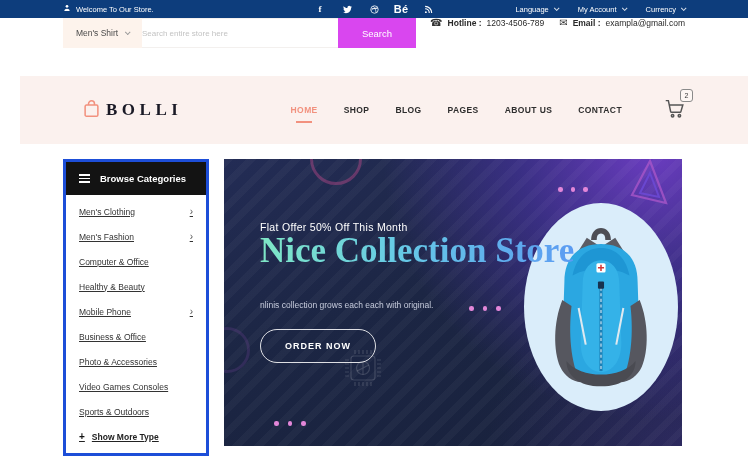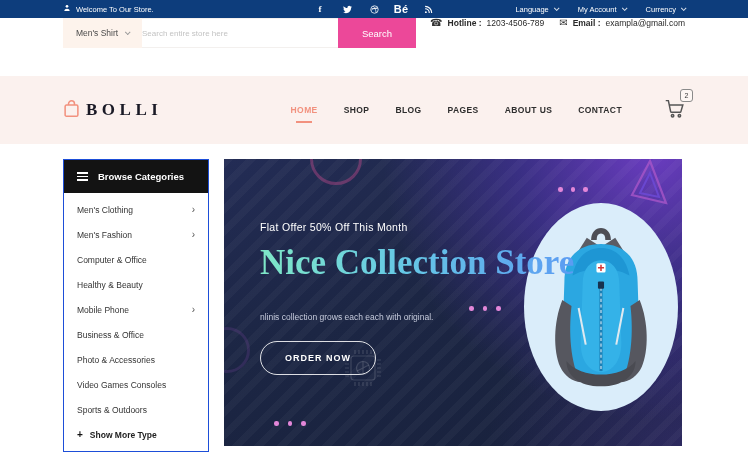--- a/index.html
+++ b/index.html
@@ -19,46 +19,46 @@
   .tmenu { display:flex; align-items:center; gap:5px; cursor:pointer; }
   .caret { width:4px; height:4px; border-right:1px solid rgba(255,255,255,.85); border-bottom:1px solid rgba(255,255,255,.85); transform:rotate(45deg) translateY(-1px); }
   .caret.dark { border-color:#9a9a9a; }
 
   
   .searchrow { height:58px; background:#fff; display:flex; align-items:flex-start; padding:0 63px; }
   .search-group { display:flex; align-items:stretch; height:30px; width:353px; }
   .category-select { width:79px; background:#fdf3ec; display:flex; align-items:center; justify-content:center; gap:7px; font-size:8.5px; color:#4a4a4a; cursor:pointer; }
   .search-input { flex:1; border:1px solid #f3f0ee; border-left:none; border-right:none; padding:0 0; font-size:8px; color:#444; outline:none; font-family:"Liberation Sans", sans-serif; }
   .search-input::placeholder { color:#c3c3c3; }
-  .search-btn { width:78px; background:#ec4899; color:#fff; border:none; font-size:9.5px; cursor:pointer; font-family:"Liberation Sans", sans-serif; }
+  .search-btn { width:78px; background:#d946ef; color:#fff; border:none; font-size:9.5px; cursor:pointer; font-family:"Liberation Sans", sans-serif; }
   .contacts { margin-left:auto; display:flex; align-items:center; gap:15px; font-size:8.5px; color:#2a2a2a; }
   .contact { display:flex; align-items:center; gap:5px; }
   .contact b { font-weight:bold; }
   .c-icon { font-size:10px; color:#333; line-height:1; }
 
   
-  .header { height:68px; background:#fbf1ee; display:flex; align-items:center; padding:0 63px; }
+  .header { height:68px; background:#fbf1ee; display:flex; align-items:center; padding:0 63px;margin-left:20px; }
   .logo { display:flex; align-items:center; gap:6px; cursor:pointer; text-decoration:none; }
   .logo-text { font-family:"Liberation Serif", serif; font-size:17px; font-weight:600; letter-spacing:4.5px; color:#1a1a26; }
   .nav { margin-left:auto; display:flex; align-items:center; gap:26px; }
   .nav-link { font-size:8.5px; font-weight:600; letter-spacing:0.4px; color:#2e2e2e; text-decoration:none; cursor:pointer; position:relative; }
   .nav-link.active { color:#f2917e; }
   .nav-link.active::after { content:""; position:absolute; left:50%; transform:translateX(-50%); bottom:-8px; width:16px; height:2px; background:#f2917e; }
   .cart { margin-left:42px; position:relative; cursor:pointer; }
   .cart-badge { position:absolute; top:-9px; right:-8px; border:1px solid #8a8a8a; border-radius:3px; background:#fdf7f4; color:#3a3a3a; font-size:7px; line-height:1; padding:2px 3.5px; }
 
   
   .main { display:flex; gap:15px; padding:15px 63px 0; }
 
-  .sidebar { width:146px; border:1px solid #1d4ed8; background:#fff; align-self:flex-start; }
+  .sidebar { width:146px; border:3px solid #1d4ed8; background:#fff; align-self:flex-start; }
   .sidebar-header { height:33px; background:#131313; color:#fff; display:flex; align-items:center; gap:10px; padding:0 13px; font-size:9.5px; font-weight:bold; cursor:pointer; }
   .hamburger { display:flex; flex-direction:column; gap:2px; }
   .hamburger i { display:block; width:11px; height:1.5px; background:#fff; }
   .sidebar ul { list-style:none; padding:4px 0; }
-  .sidebar-item { height:25px; display:flex; align-items:center; justify-content:space-between; padding:0 13px; font-size:8.5px; color:#333; cursor:pointer; }
+  .sidebar-item { height:25px; display:flex; align-items:center; justify-content:space-between; padding:0 13px; font-size:8.5px; color:#333; cursor:pointer;text-decoration:underline; }
   .chev { color:#555; font-size:10px; line-height:1; }
   .plus { font-weight:bold; font-size:10px; color:#111; margin-right:7px; }
   .show-more { justify-content:flex-start; font-weight:600; color:#222; }
 
   
   .hero { position:relative; width:458px; height:287px; overflow:hidden;
     background:
       radial-gradient(circle at 94% -4%, rgba(112,62,200,0.95) 0%, rgba(76,52,170,0.6) 26%, rgba(46,42,110,0.0) 52%),
       radial-gradient(circle at 104% 104%, rgba(90,60,170,0.35) 0%, rgba(90,60,170,0.0) 38%),
       linear-gradient(160deg, #232c55 0%, #1c2644 45%, #18213c 100%);
@@ -71,21 +71,21 @@
   .dots { position:absolute; display:flex; gap:9px; }
   .dots i { display:block; width:4.5px; height:4.5px; border-radius:50%; background:#e387d9; }
   .dots-top { left:334px; top:28px; gap:8px; }
   .dots-mid { left:245px; top:147px; }
   .dots-bottom { left:50px; top:262px; }
 
   .blob { position:absolute; left:300px; top:44px; width:154px; height:208px; background:#daedfa; border-radius:50%; display:flex; align-items:center; justify-content:center; }
   .blob svg { display:block; }
 
   .hero-content { position:absolute; left:36px; top:62px; }
-  .hero-offer { color:#fff; font-size:10.5px; letter-spacing:0.3px; margin-bottom:12px; }
+  .hero-offer { color:#fff; font-size:10.5px; letter-spacing:0.3px; margin-bottom:0; }
   .hero-title { font-family:"Liberation Serif", serif; font-size:35px; font-weight:600; line-height:36px;
     background:linear-gradient(90deg, #7fe7c6 0%, #66c9e6 45%, #5b9bf2 100%);
     -webkit-background-clip:text; background-clip:text; color:transparent; margin-bottom:8px; white-space:nowrap; }
   .hero-desc { font-size:8.5px; line-height:19px; color:#c6cbdc; margin-bottom:14px; white-space:nowrap; }
   .order-btn { display:inline-block; background:transparent; border:1px solid rgba(255,255,255,0.85); border-radius:19px; color:#fff; font-size:9px; font-weight:bold; letter-spacing:1px; padding:11px 24px; cursor:pointer; font-family:"Liberation Sans", sans-serif; }
   .chip-decor { position:absolute; left:118px; top:188px; opacity:0.9; }
 </style>
 </head>
 <body>
 

